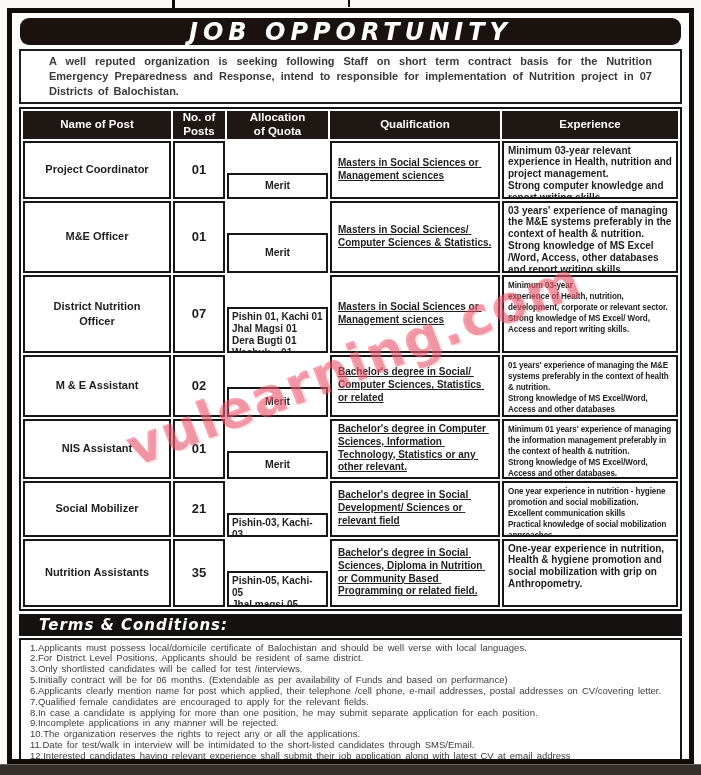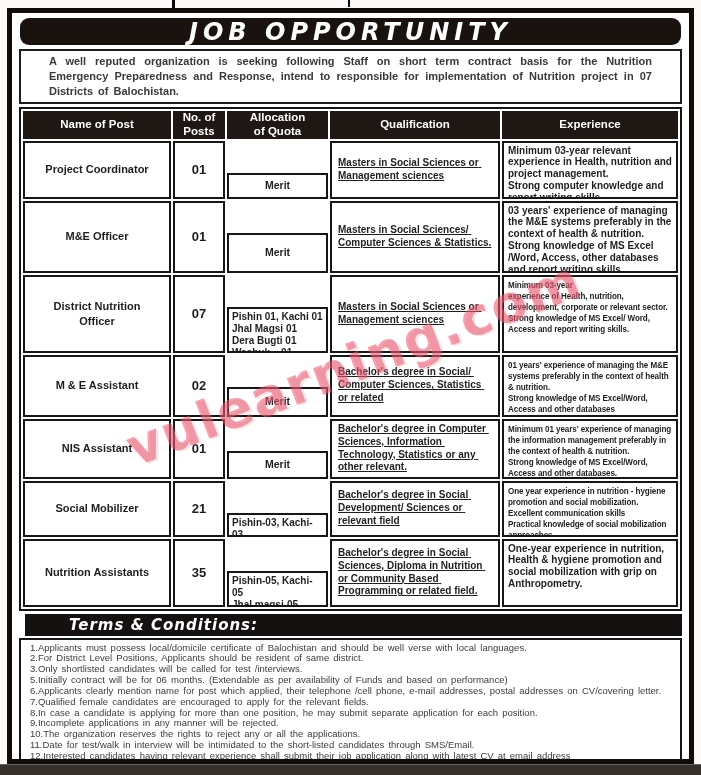--- a/index.html
+++ b/index.html
@@ -65,21 +65,21 @@
     padding:2px 6px;white-space:pre-wrap;text-align:left;text-decoration:underline;
   }
   .expcell{
     font-size:10px;line-height:1.18;padding:2px 4px;white-space:pre-wrap;
     text-align:left;
   }
   .expcell.cond{font-size:9.5px;line-height:1.16;letter-spacing:-0.1px;}
   .squeeze{width:118%;transform:scaleX(0.85);transform-origin:0 0;white-space:pre-wrap;}
   .termsbar{
     background:#151110;height:22px;margin-top:3px;
-    display:flex;align-items:center;padding-left:44px;margin-left:6px;
+    display:flex;align-items:center;padding-left:20px;
   }
   .termsbar span{
     color:#fff;font-family:"DejaVu Sans",sans-serif;font-weight:900;
     font-style:italic;font-size:15px;letter-spacing:1px;
   }
   .termsbox{
     border:2px solid #161616;margin-top:2px;padding:3px 9px 3px;
     color:#3c3c3c;font-size:9.5px;line-height:1.14;
   }
   .term{text-align:justify;word-spacing:1.5px;}

